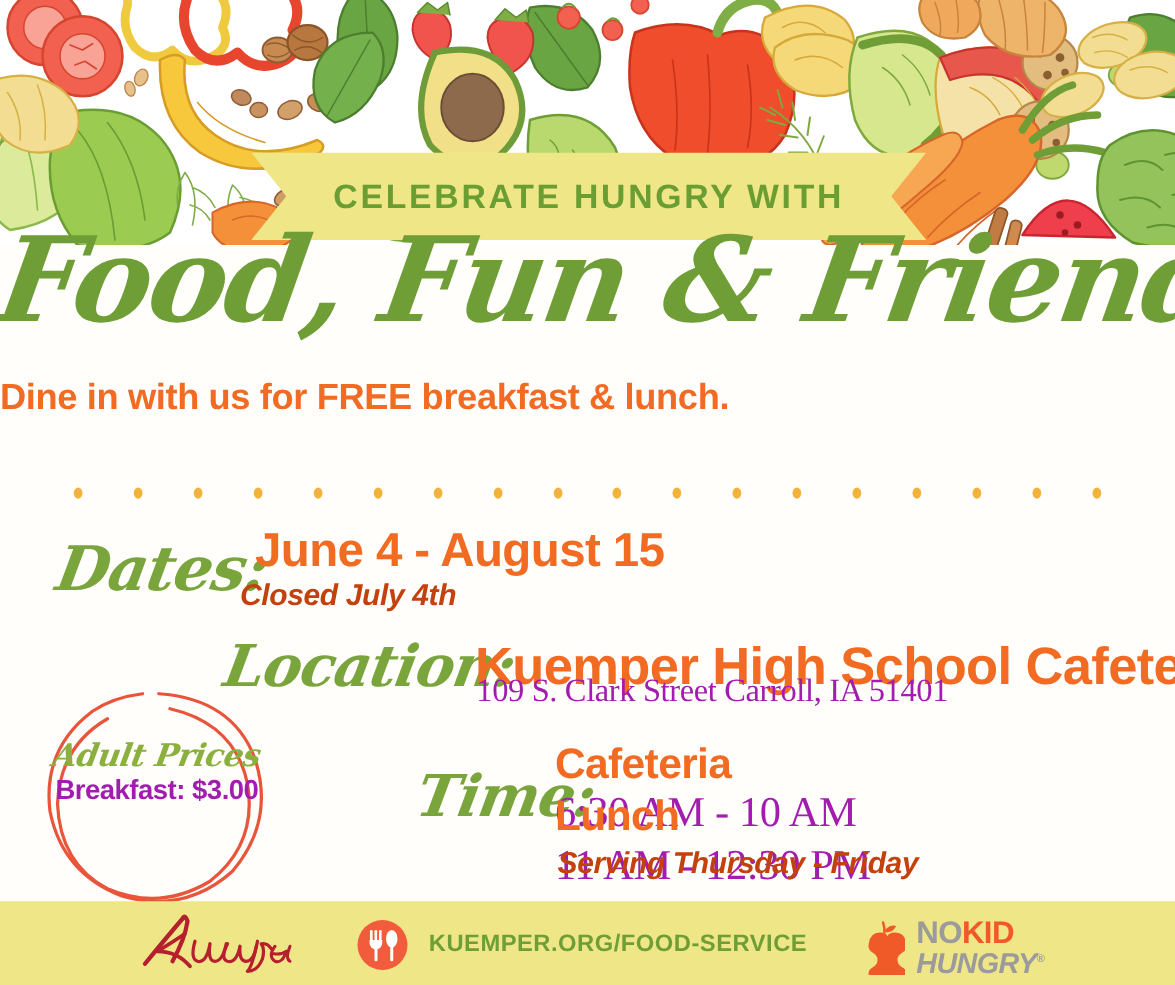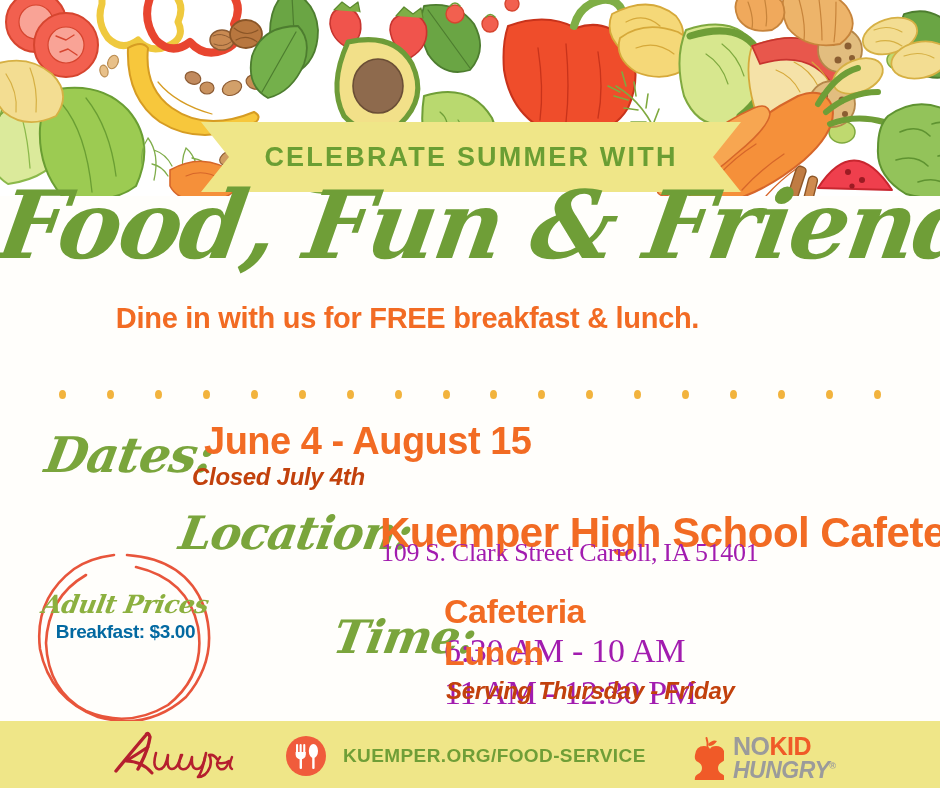--- a/index.html
+++ b/index.html
@@ -33,21 +33,21 @@
     font-family:"DejaVu Serif", serif;
     font-style:italic; font-weight:bold;
     font-size:94px; line-height:1.05;
     color:#6f9e37;
     transform:skewX(-9deg);
     letter-spacing:-2px;
     white-space:nowrap;
   }
 
   
-  .intro { position:absolute; left:0; top:298px; width:815px; text-align:center; }
+  .intro { position:absolute; left:0; top:298px; width:815px; }
   .intro .line {
     font-family:"Liberation Sans", sans-serif;
     font-weight:bold; font-size:29px; line-height:40px;
     color:#f26b23; letter-spacing:-0.3px; white-space:nowrap;
   }
 
   
   .dots { position:absolute; left:0; top:390px; width:940px; height:12px; }
   .dots-inner { position:relative; width:822px; margin:0 auto; display:flex; justify-content:space-between; }
   .dot { width:7px; height:9px; background:#f2b33d; border-radius:50%; }
@@ -99,21 +99,21 @@
   .badge { position:absolute; left:28px; top:545px; width:195px; height:185px; }
   .badge svg { position:absolute; left:0; top:0; }
   .badge .b-inner { position:absolute; left:0; top:0; width:195px; height:185px; text-align:center; }
   .badge .b-title {
     margin-top:45px;
     font-family:"DejaVu Serif", serif; font-style:italic; font-weight:bold;
     font-size:25px; color:#8cb03f; transform:skewX(-10deg); letter-spacing:-0.5px;
   }
   .badge .b-line {
     font-family:"Liberation Sans", sans-serif; font-weight:bold;
-    font-size:19px; color:#0369a1; line-height:26px; letter-spacing:-0.4px;
+    font-size:22px; color:#a21caf; line-height:26px; letter-spacing:-0.4px;
   }
 
   
   .footer {
     position:absolute; left:0; top:721px; width:940px; height:67px;
     background:#efe688;
     display:flex; align-items:center;
   }
   .footer .kuemper-logo {
     position:absolute; left:108px; top:10px; width:130px; height:48px;
@@ -345,21 +345,21 @@
           <path d="M244 178 l22 -18 l20 22 Z" fill="#f3d487" stroke="#d1a13f" stroke-width="1.6"></path>
         </g>
       </g>
     </svg>
   </div>
 
   <div class="ribbon">
     <svg width="540" height="70" viewBox="0 0 540 70" xmlns="http://www.w3.org/2000/svg">
       <path d="M0 0 L540 0 L512 35 L540 70 L0 70 L28 35 Z" fill="#efe688"></path>
     </svg>
-    <div class="ribbon-text">CELEBRATE SUMMER WITH</div>
+    <div class="ribbon-text">CELEBRATE HUNGRY WITH</div>
   </div>
 
   <div class="script-title">Food, Fun &amp; Friends</div>
 
   <div class="intro">
     <div class="line">Dine in with us for FREE breakfast &amp; lunch.</div>
   </div>
 
   <div class="dots">
     <div class="dots-inner" id="dots-inner">

